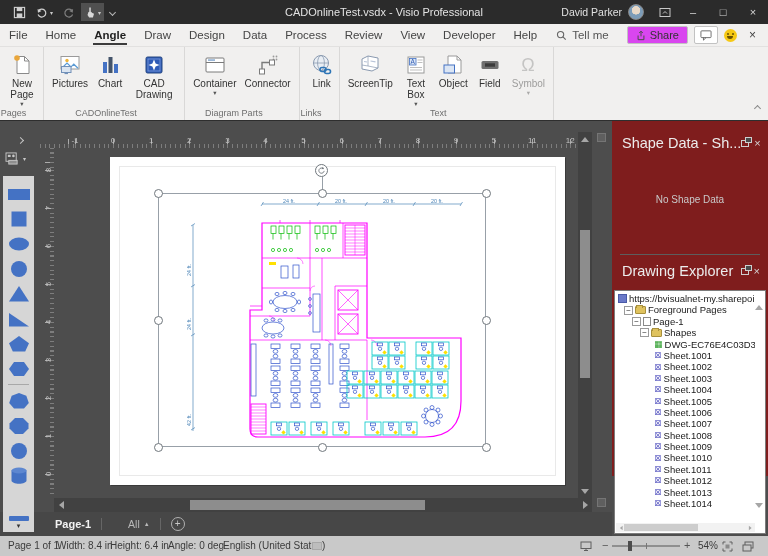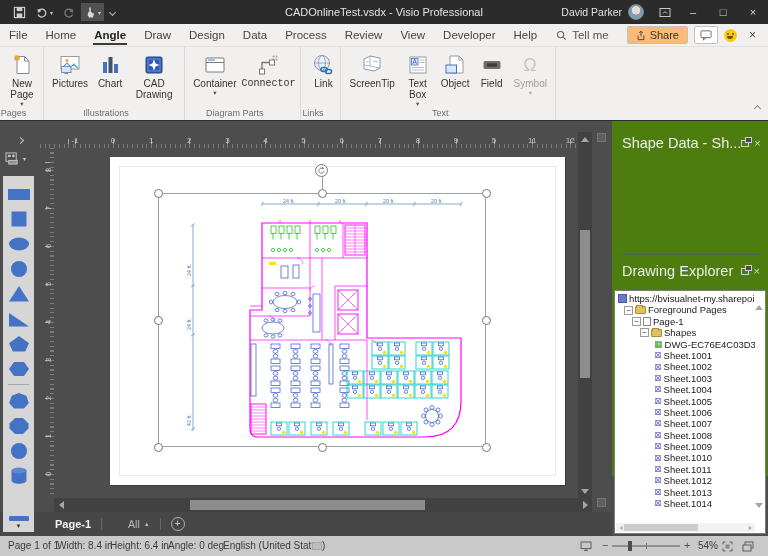--- a/index.html
+++ b/index.html
@@ -26,21 +26,21 @@
           font-size:11px;color:#d8d8d8;}
 
   
   .tabrow{position:absolute;left:0;top:24px;width:768px;height:23px;background:#f1f0ef;
           display:flex;align-items:stretch;border-bottom:1px solid #e2e1e0;}
   .tab{display:flex;align-items:center;padding:0 9px;font-size:11.5px;color:#454545;position:relative;}
   .tab.active{color:#1f1f1f;font-weight:bold;}
   .tab.active::after{content:"";position:absolute;left:8px;right:8px;bottom:1px;height:2.5px;background:#3c3c3c;}
   .tellme{display:flex;align-items:center;gap:5px;padding:0 10px;font-size:11.5px;color:#555;}
   .tr-right{margin-left:auto;display:flex;align-items:center;gap:6px;padding-right:6px;}
-  .share-btn{display:flex;align-items:center;gap:4px;height:18px;background:#fdba74;border:1px solid #c2c2c2;
+  .share-btn{display:flex;align-items:center;gap:4px;height:18px;background:#d946ef;border:1px solid #c2c2c2;
              border-radius:2px;padding:0 8px;font-size:11px;color:#333;}
   .cmt-btn{display:flex;align-items:center;justify-content:center;width:24px;height:18px;background:#fff;
            border:1px solid #c2c2c2;border-radius:2px;}
   .smiley{width:13px;height:13px;border-radius:50%;background:#f6c915;position:relative;}
   .smiley::before{content:"";position:absolute;left:3px;top:4px;width:2px;height:2px;border-radius:50%;
                   background:#6b5200;box-shadow:5px 0 0 #6b5200;}
   .smiley::after{content:"";position:absolute;left:3.5px;top:7px;width:6px;height:3px;border-radius:0 0 6px 6px;
                  background:#6b5200;}
   .tr-close{font-size:12px;color:#444;padding:0 6px;}
 
@@ -108,21 +108,21 @@
   .tri.down{border-width:5px 4px 0 4px;border-color:#a6a6a6 transparent transparent transparent;}
   .tri.left{border-width:4px 5px 4px 0;border-color:transparent #a6a6a6 transparent transparent;}
   .tri.right{border-width:4px 0 4px 5px;border-color:transparent transparent transparent #a6a6a6;}
   .vthumb{position:absolute;left:2px;top:98px;width:10px;height:148px;background:#8d8d8d;}
   .hthumb{position:absolute;left:136px;top:2px;width:235px;height:10px;background:#8d8d8d;}
 
   .splitter{position:absolute;left:592px;top:121px;width:20px;height:391px;background:#4d4d4d;}
   .split-btn{position:absolute;left:5px;width:9px;height:9px;background:#5f5f5f;border:1px solid #757575;}
 
   
-  .panelcol{position:absolute;left:612px;top:121px;width:156px;height:355px;background:#4d7c0f;}
+  .panelcol{position:absolute;left:612px;top:121px;width:156px;height:355px;background:#7f1d1d;}
   .panel-title{position:absolute;left:10px;display:flex;align-items:center;width:138px;color:#ececec;
                font-size:14.5px;font-weight:normal;white-space:nowrap;}
   .pt-icons{margin-left:auto;display:flex;align-items:center;gap:5px;}
   .popout-ic{position:relative;width:8px;height:7px;border:1px solid #cfcfcf;}
   .popout-ic::after{content:"";position:absolute;right:-4px;top:-4px;width:5px;height:4px;border:1px solid #cfcfcf;background:#4a4a4a;}
   .pt-close{font-size:11px;color:#d5d5d5;line-height:1;}
   .panel-empty{position:absolute;left:0;top:73px;width:156px;text-align:center;font-size:10px;color:#c9c9c9;}
   .panel-divider{position:absolute;left:8px;top:133px;width:140px;border-top:1px solid #5d5d5d;}
 
   .tree{position:absolute;left:2px;top:169px;width:152px;height:244px;background:#fff;border:1px solid #7c7c7c;
@@ -303,36 +303,36 @@
       <div class="rbtn">
         <span class="ricon">
           <svg width="24" height="24" viewBox="0 0 24 24">
               <rect x="4" y="4" width="16" height="16" rx="1.5" fill="#2f5bb7" stroke="#24467e"></rect>
               <rect x="6" y="6" width="12" height="12" fill="none" stroke="#7b9bd8" stroke-width=".8"></rect>
               <path d="M12 6.5l1.6 3.9 3.9 1.6-3.9 1.6-1.6 3.9-1.6-3.9-3.9-1.6 3.9-1.6z" fill="#fff"></path>
             </svg>
         </span>
         <span class="rlabel">CAD Drawing</span>
       </div>
-      <span class="rgroup-label">Illustrations</span>
+      <span class="rgroup-label">CADOnlineTest</span>
     </div>
 
     <div class="rgroup">
       <div class="rbtn">
         <span class="ricon">
           <svg width="24" height="24" viewBox="0 0 24 24">
               <rect x="3" y="5" width="18" height="14" rx="1" fill="#fff" stroke="#7a7a7a"></rect>
               <path d="M3 9.5h18" stroke="#7a7a7a"></path>
               <rect x="5" y="6.2" width="7" height="1.8" fill="#9ab7d8"></rect>
             </svg>
         </span>
         <span class="rlabel">Container</span>
         <span class="dd">▾</span>
       </div>
-      <div class="rbtn" style="max-width:54px;font-family:Liberation Mono, monospace;">
+      <div class="rbtn" style="max-width:54px;">
         <span class="ricon">
           <svg width="24" height="24" viewBox="0 0 24 24">
               <circle cx="17.5" cy="3.5" r=".9" fill="#9a9a9a"></circle>
               <circle cx="20.5" cy="3.5" r=".9" fill="#9a9a9a"></circle>
               <circle cx="17.5" cy="6.5" r=".9" fill="#9a9a9a"></circle>
               <circle cx="20.5" cy="6.5" r=".9" fill="#9a9a9a"></circle>
               <path d="M6 17V9.5h10" fill="none" stroke="#7a7a7a" stroke-width="1.4"></path>
               <rect x="3.5" y="16" width="5" height="5" fill="#fff" stroke="#7a7a7a"></rect>
               <rect x="13.5" y="7" width="5" height="5" fill="#fff" stroke="#7a7a7a"></rect>
             </svg>
@@ -731,20 +731,21 @@
   </div>
 
   <div class="panelcol">
     <div class="panel-title" style="top:14px;">
       <span>Shape Data - Sh...</span>
       <span class="pt-icons">
         <span class="popout-ic"></span>
         <span class="pt-close">×</span>
       </span>
     </div>
+    <div class="panel-empty">No Shape Data</div>
     <div class="panel-divider"></div>
 
     <div class="panel-title" style="top:142px;">
       <span>Drawing Explorer</span>
       <span class="pt-icons">
         <span class="popout-ic"></span>
         <span class="pt-close">×</span>
       </span>
     </div>
 

